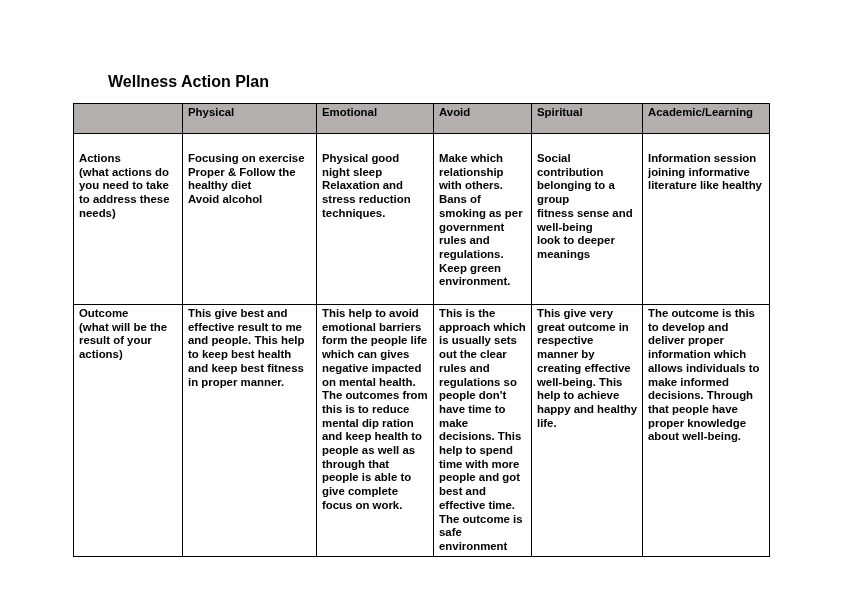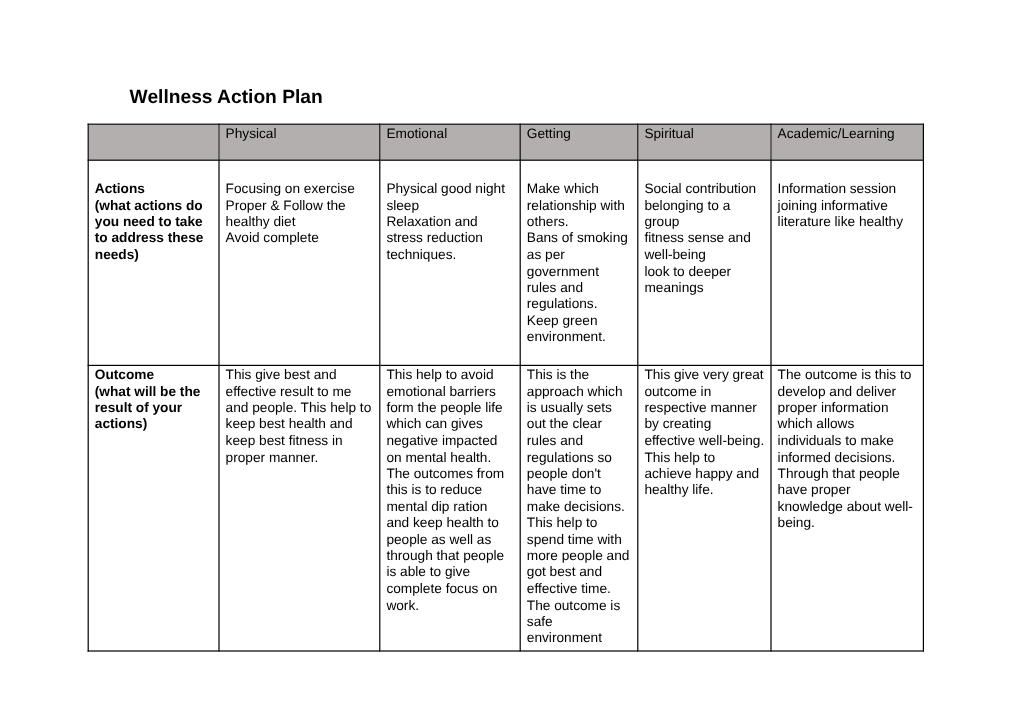--- a/index.html
+++ b/index.html
@@ -39,24 +39,25 @@
       width: 696px;
       font-size: 11.4px;
       line-height: 13.7px;
     }
     table.plan th, table.plan td {
       border: 1px solid #000;
       vertical-align: top;
       text-align: left;
       padding: 1px 5px 2px 5px;
       overflow: hidden;
+      font-weight: bold;
     }
     table.plan thead th {
       background: #b3afaf;
-      font-weight: normal;
+      font-weight: bold;
       height: 25px;
       padding-top: 2px;
     }
     table.plan tbody th {
       font-weight: bold;
     }
     tr.row-actions td, tr.row-actions th {
       height: 150px;
       padding-top: 18px;
     }
@@ -79,35 +80,35 @@
       <col style="width:117px">
       <col style="width:98px">
       <col style="width:111px">
       <col style="width:127px">
     </colgroup>
     <thead>
       <tr>
         <th></th>
         <th>Physical</th>
         <th>Emotional</th>
-        <th>Getting</th>
+        <th>Avoid</th>
         <th>Spiritual</th>
         <th>Academic/Learning</th>
       </tr>
     </thead>
     <tbody>
       <tr class="row-actions">
         <th>
           <span class="line">Actions</span>
           <span class="line">(what actions do you need to take to address these needs)</span>
         </th>
         <td>
           <span class="line">Focusing on exercise</span>
           <span class="line">Proper &amp; Follow the healthy diet</span>
-          <span class="line">Avoid complete</span>
+          <span class="line">Avoid alcohol</span>
         </td>
         <td>
           <span class="line">Physical good night sleep</span>
           <span class="line">Relaxation and stress reduction techniques.</span>
         </td>
         <td>
           <span class="line">Make which relationship with others.</span>
           <span class="line">Bans of smoking as per government rules and regulations.</span>
           <span class="line">Keep green environment.</span>
         </td>

